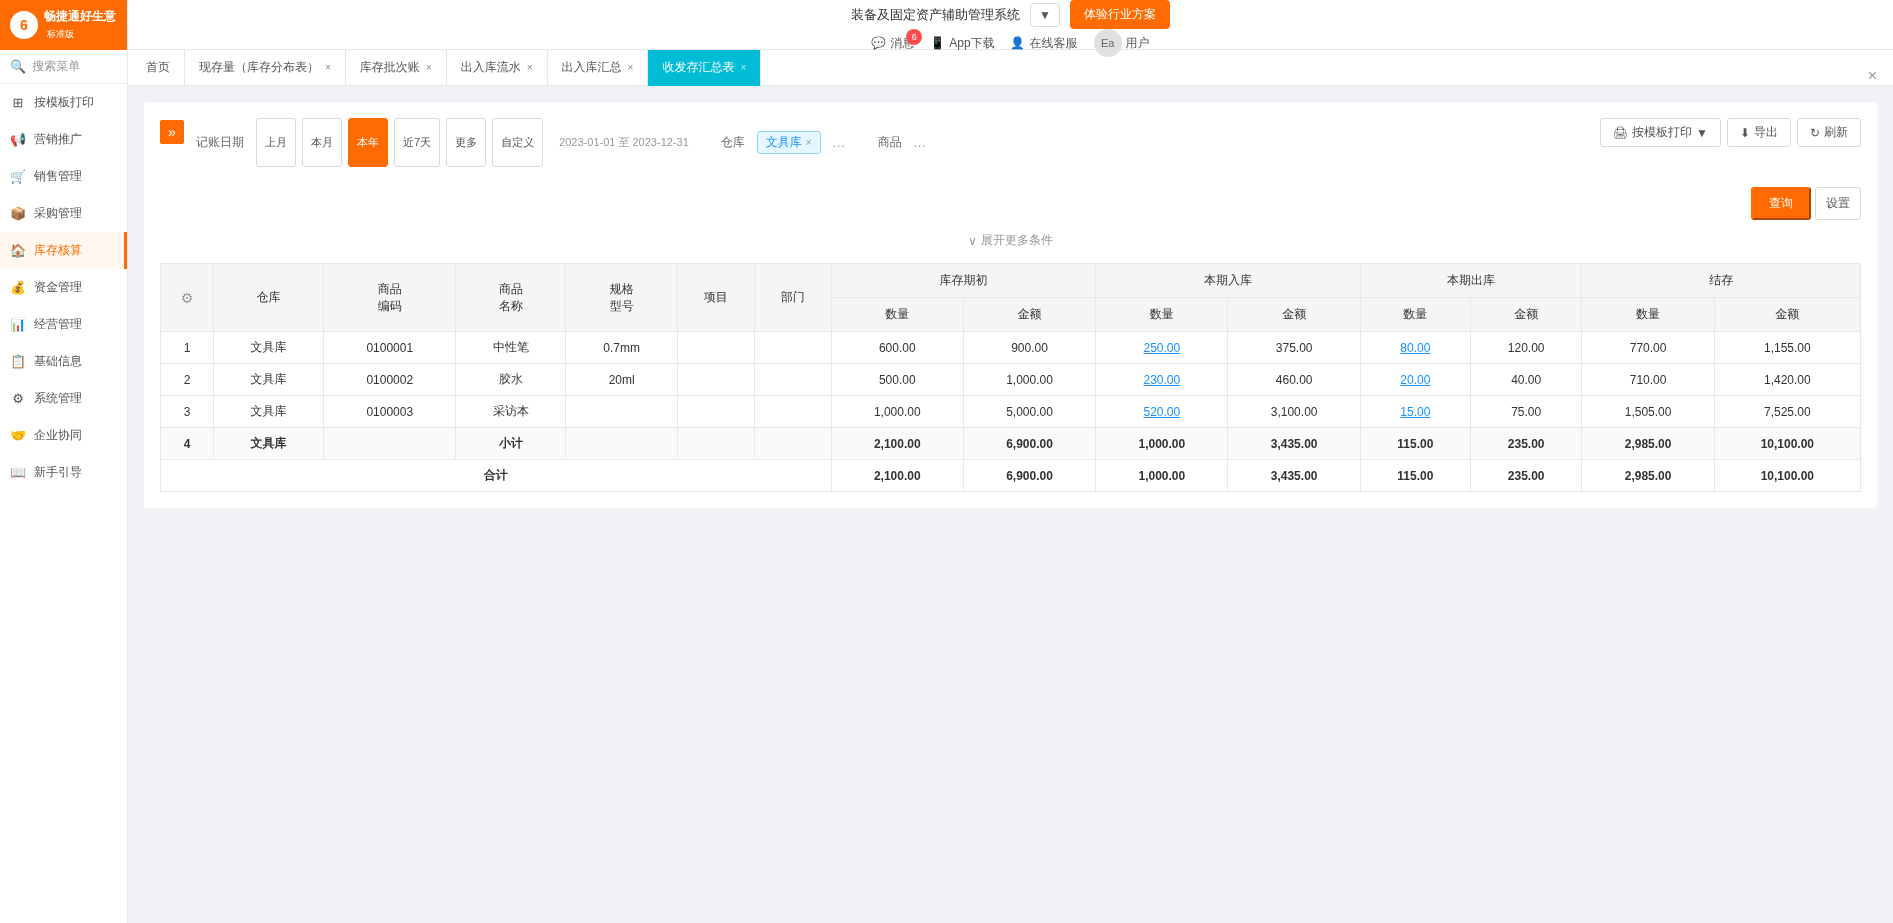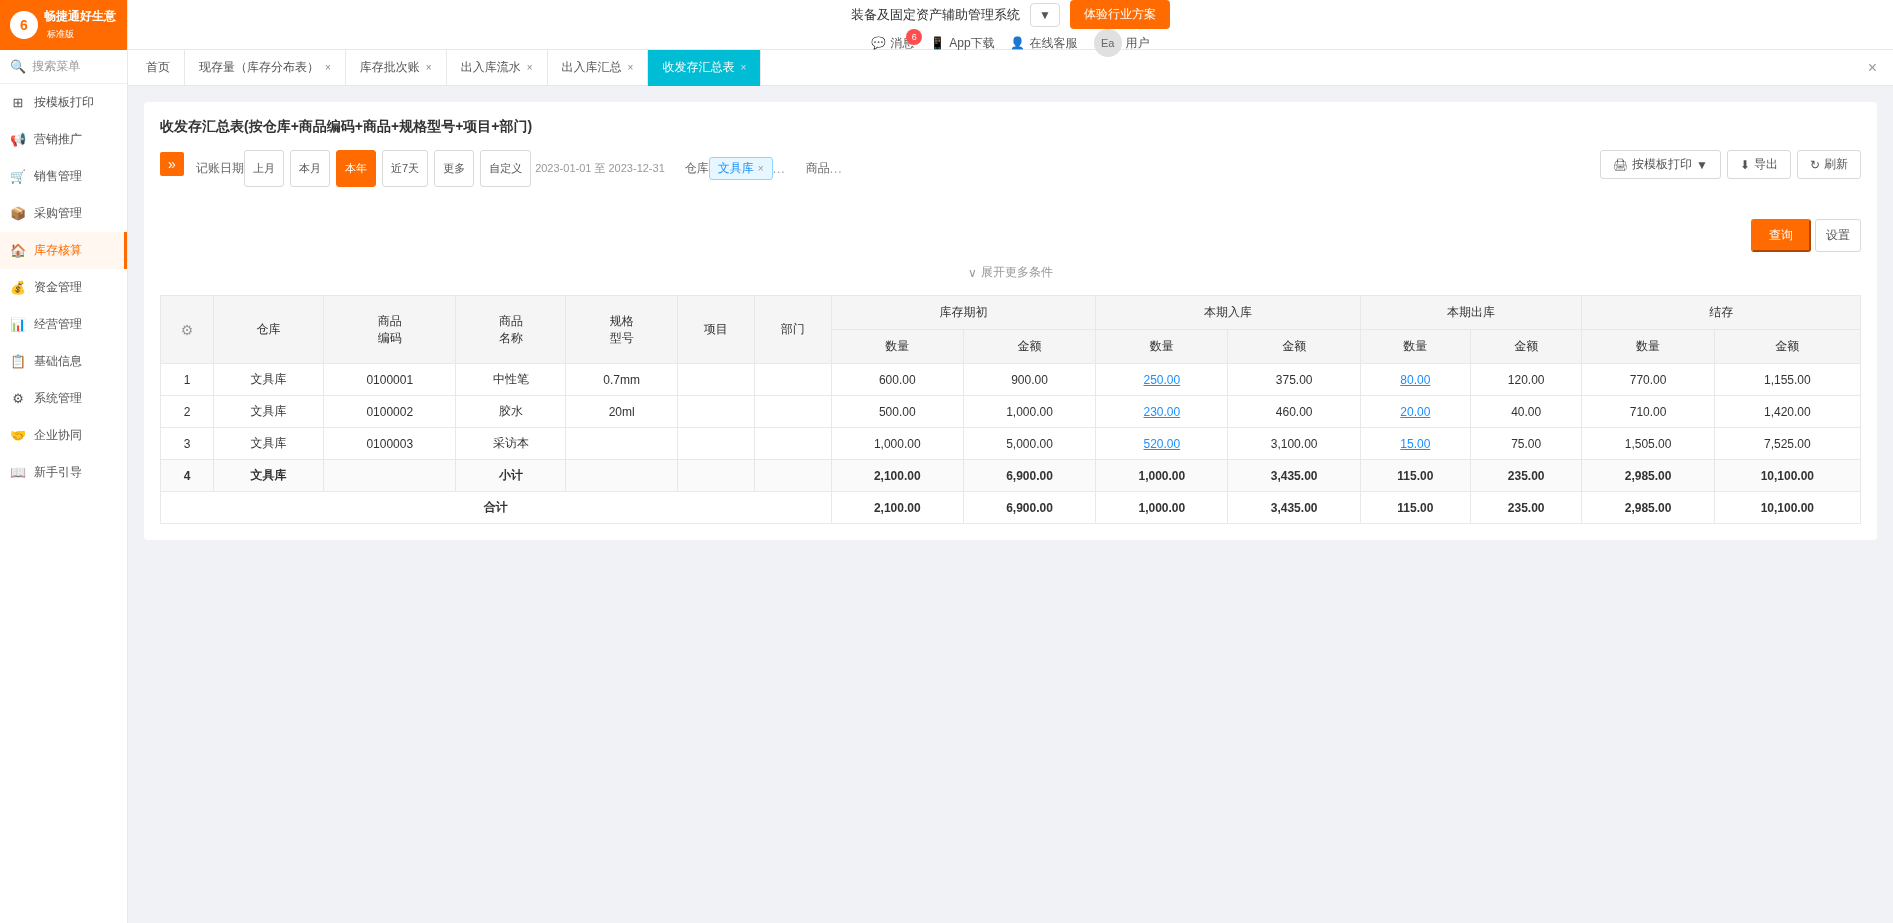--- a/index.html
+++ b/index.html
@@ -21,39 +21,39 @@
     .header-left { display: flex; align-items: center; gap: 10px; }
     .system-name { font-size: 13px; color: #333; }
     .header-dropdown { border: 1px solid #d9d9d9; border-radius: 4px; padding: 4px 8px; font-size: 12px; cursor: pointer; display: flex; align-items: center; gap: 4px; color: #555; }
     .header-btn-experience { background: #ff6b00; color: #fff; border: none; border-radius: 4px; padding: 6px 14px; font-size: 12px; cursor: pointer; }
     .header-right { display: flex; align-items: center; gap: 16px; font-size: 12px; color: #555; }
     .header-right-item { display: flex; align-items: center; gap: 4px; cursor: pointer; position: relative; }
     .badge { position: absolute; top: -6px; right: -8px; background: #ff4d4f; color: #fff; border-radius: 10px; font-size: 9px; padding: 0 4px; min-width: 16px; text-align: center; line-height: 16px; }
     .user-avatar { width: 28px; height: 28px; background: #e0e0e0; border-radius: 50%; display: flex; align-items: center; justify-content: center; font-size: 11px; color: #666; }
 
     
-    .tab-bar { position: fixed; left: 128px; top: 50px; right: 0; height: 36px; background: #fff; border-bottom: 1px solid #e8e8e8; display: flex; align-items: center; z-index: 98; padding: 0 4px; }
+    .tab-bar { position: fixed; left: 128px; top: 50px; right: 0; height: 36px; background: #fff; border-bottom: 1px solid #e8e8e8; display: flex; align-items: flex-end; z-index: 98; padding: 0 4px; }
     .tab-item { height: 36px; padding: 0 14px; display: flex; align-items: center; gap: 6px; cursor: pointer; font-size: 12px; color: #555; border-right: 1px solid #e8e8e8; white-space: nowrap; }
     .tab-item.active { background: #00bcd4; color: #fff; }
     .tab-close { font-size: 10px; opacity: 0.7; }
     .tab-bar-close { margin-left: auto; padding: 0 12px; cursor: pointer; font-size: 16px; color: #999; }
 
     
     .main-content { margin-left: 128px; margin-top: 86px; padding: 16px; background: #f0f2f5; min-height: calc(923px - 86px); }
 
     
     .content-card { background: #fff; border-radius: 4px; padding: 16px; }
 
     
     .page-title { font-size: 14px; font-weight: bold; color: #333; margin-bottom: 14px; }
     .filter-arrow { width: 24px; height: 24px; background: #ff6b00; color: #fff; border-radius: 2px; display: flex; align-items: center; justify-content: center; cursor: pointer; font-size: 14px; margin-top: 2px; }
-    .filter-row { display: flex; align-items: center; margin-bottom: 8px; flex-wrap: wrap; }
+    .filter-row { display: flex; align-items: center; gap: 12px; margin-bottom: 8px; flex-wrap: wrap; }
     .filter-label { color: #666; font-size: 12px; white-space: nowrap; }
     .date-options { display: flex; align-items: center; gap: 6px; }
-    .date-btn { padding: 10px 8px; border: 1px solid #d9d9d9; border-radius: 3px; cursor: pointer; font-size: 11px; color: #555; background: #fff; }
+    .date-btn { padding: 16px 8px; border: 1px solid #d9d9d9; border-radius: 3px; cursor: pointer; font-size: 11px; color: #555; background: #fff; }
     .date-btn.active { background: #ff6b00; color: #fff; border-color: #ff6b00; }
     .date-range { font-size: 11px; color: #999; margin-left: 4px; }
     .filter-tag { display: flex; align-items: center; gap: 4px; background: #e6f7ff; border: 1px solid #91d5ff; border-radius: 3px; padding: 2px 8px; font-size: 12px; color: #1890ff; }
     .filter-tag-close { cursor: pointer; color: #999; font-size: 10px; }
     .warehouse-label { color: #666; font-size: 12px; }
     .goods-label { color: #666; font-size: 12px; }
     .filter-dots { color: #999; cursor: pointer; letter-spacing: 1px; }
 
     
     .expand-bar { text-align: center; padding: 4px 0; margin-bottom: 10px; }
@@ -201,21 +201,20 @@
         <span>收发存汇总表</span>
         <span class="tab-close">×</span>
       </div>
     </div>
   <div class="tab-bar-close">×</div>
 </div>
 
 <div class="main-content">
   <div class="content-card content-card-wrapper">
 
-    <div class="page-title">收发存汇总表(按仓库+商品编码+商品+规格型号+项目+部门)</div>
 
     <div style="display:flex;align-items:flex-start;gap:12px;margin-bottom:8px;">
       <div class="filter-arrow">»</div>
       <div style="flex:1;">
 
         <div class="filter-row">
           <span class="filter-label">记账日期</span>
           <div class="date-options">
             <button class="date-btn">上月</button>
             <button class="date-btn">本月</button>

